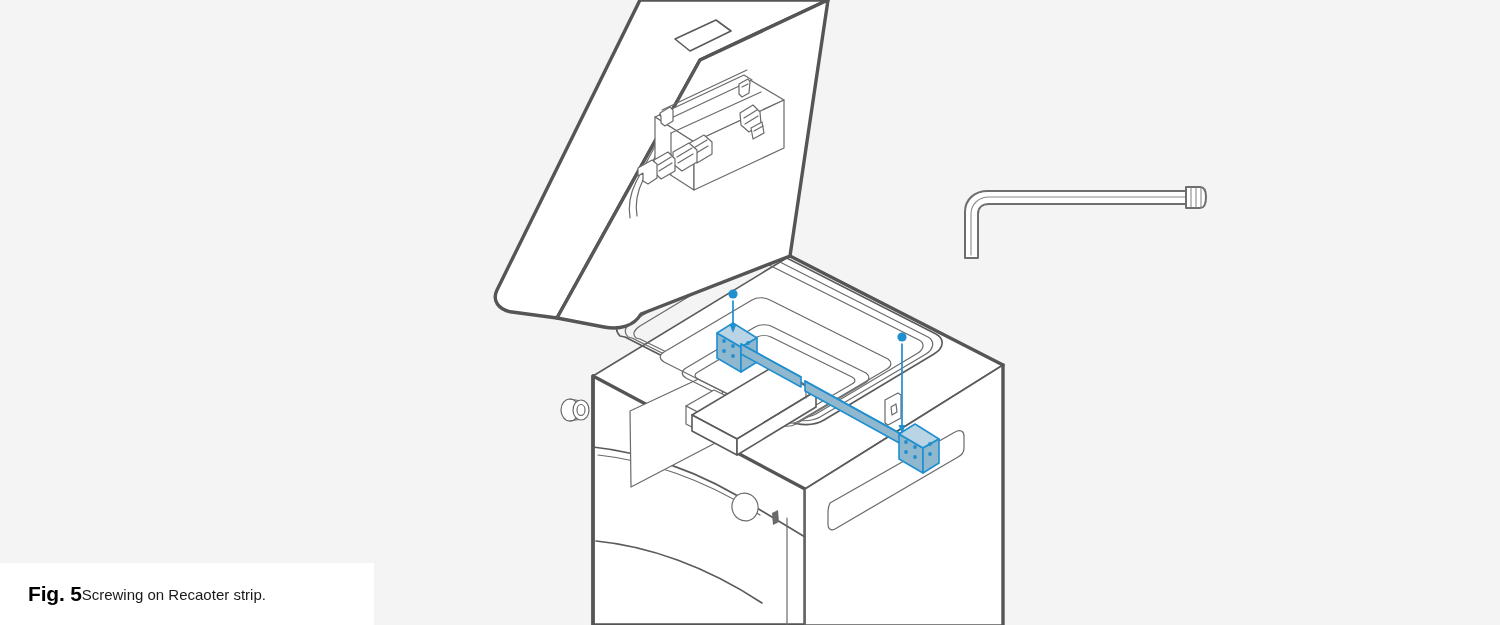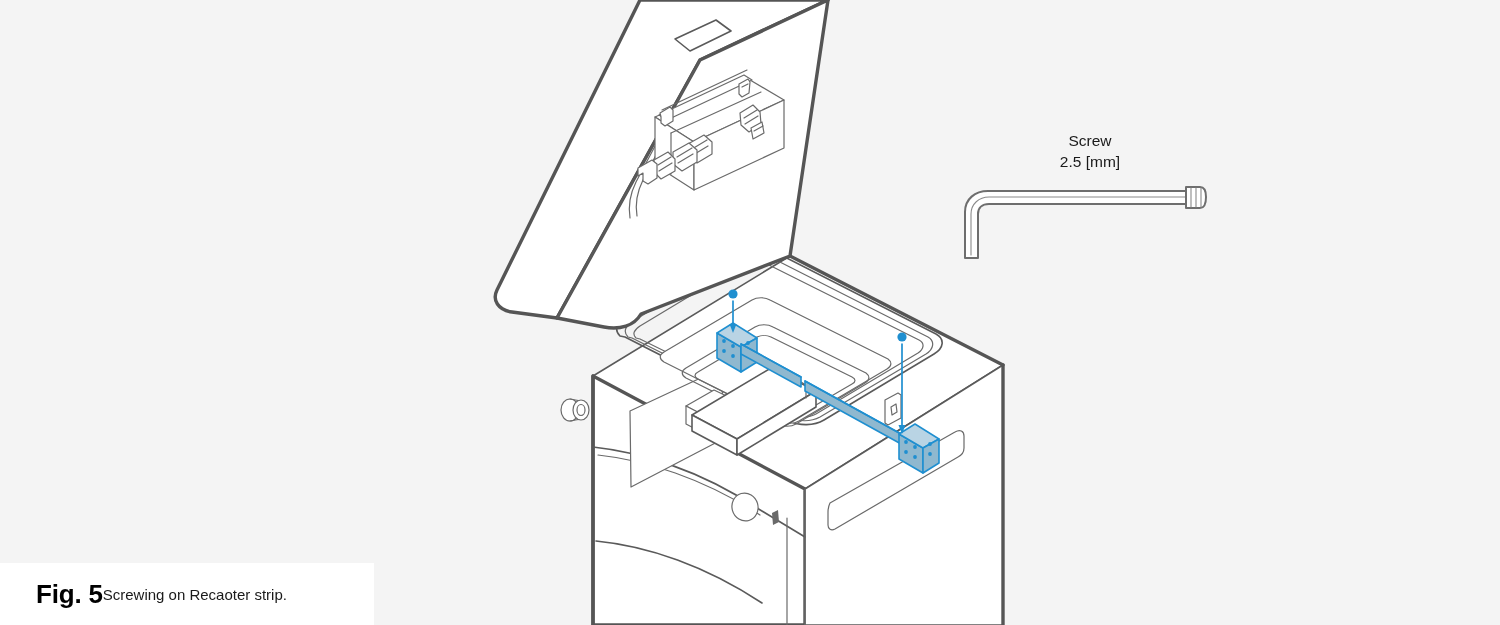--- a/index.html
+++ b/index.html
@@ -35,26 +35,25 @@
     top: 563px;
     width: 374px;
     height: 62px;
     background: #ffffff;
     display: flex;
     align-items: center;
     box-sizing: border-box;
     padding-left: 28px;
   }
   .caption-label {
-    font-size: 26px;
+    font-size: 21px;
     font-weight: bold;
     color: #000000;
     letter-spacing: -0.2px;
     white-space: nowrap;
-    margin-left: 8px;
   }
   .caption-text {
     font-size: 15px;
     color: #1a1a1a;
     white-space: nowrap;
   }
   
   .tool-label {
     position: absolute;
     left: 1010px;
@@ -263,23 +262,19 @@
       <path class="tool-t" d="M971,255 L971,214 C971,204 979,197 989,197 L1186,197"></path>
 
       <g>
         <path class="tool" d="M1186,187 L1200,187 C1204,187 1206,190 1206,197 C1206,204 1204,208 1200,208 L1186,208 Z"></path>
         <path class="tool-t" d="M1191,188 L1191,207 M1196,188 L1196,207 M1201,188 L1201,207"></path>
       </g>
     </g>
 
   </svg>
 
-  <div class="tool-label">
-    <span class="l1">Screw</span>
-    <span class="l2">2.5 [mm]</span>
-  </div>
 
   <div class="caption-band">
     <span class="caption-label">Fig. 5</span>
     <span class="caption-text">Screwing on Recaoter strip.</span>
   </div>
 
 </div>
 
 </body></html>

